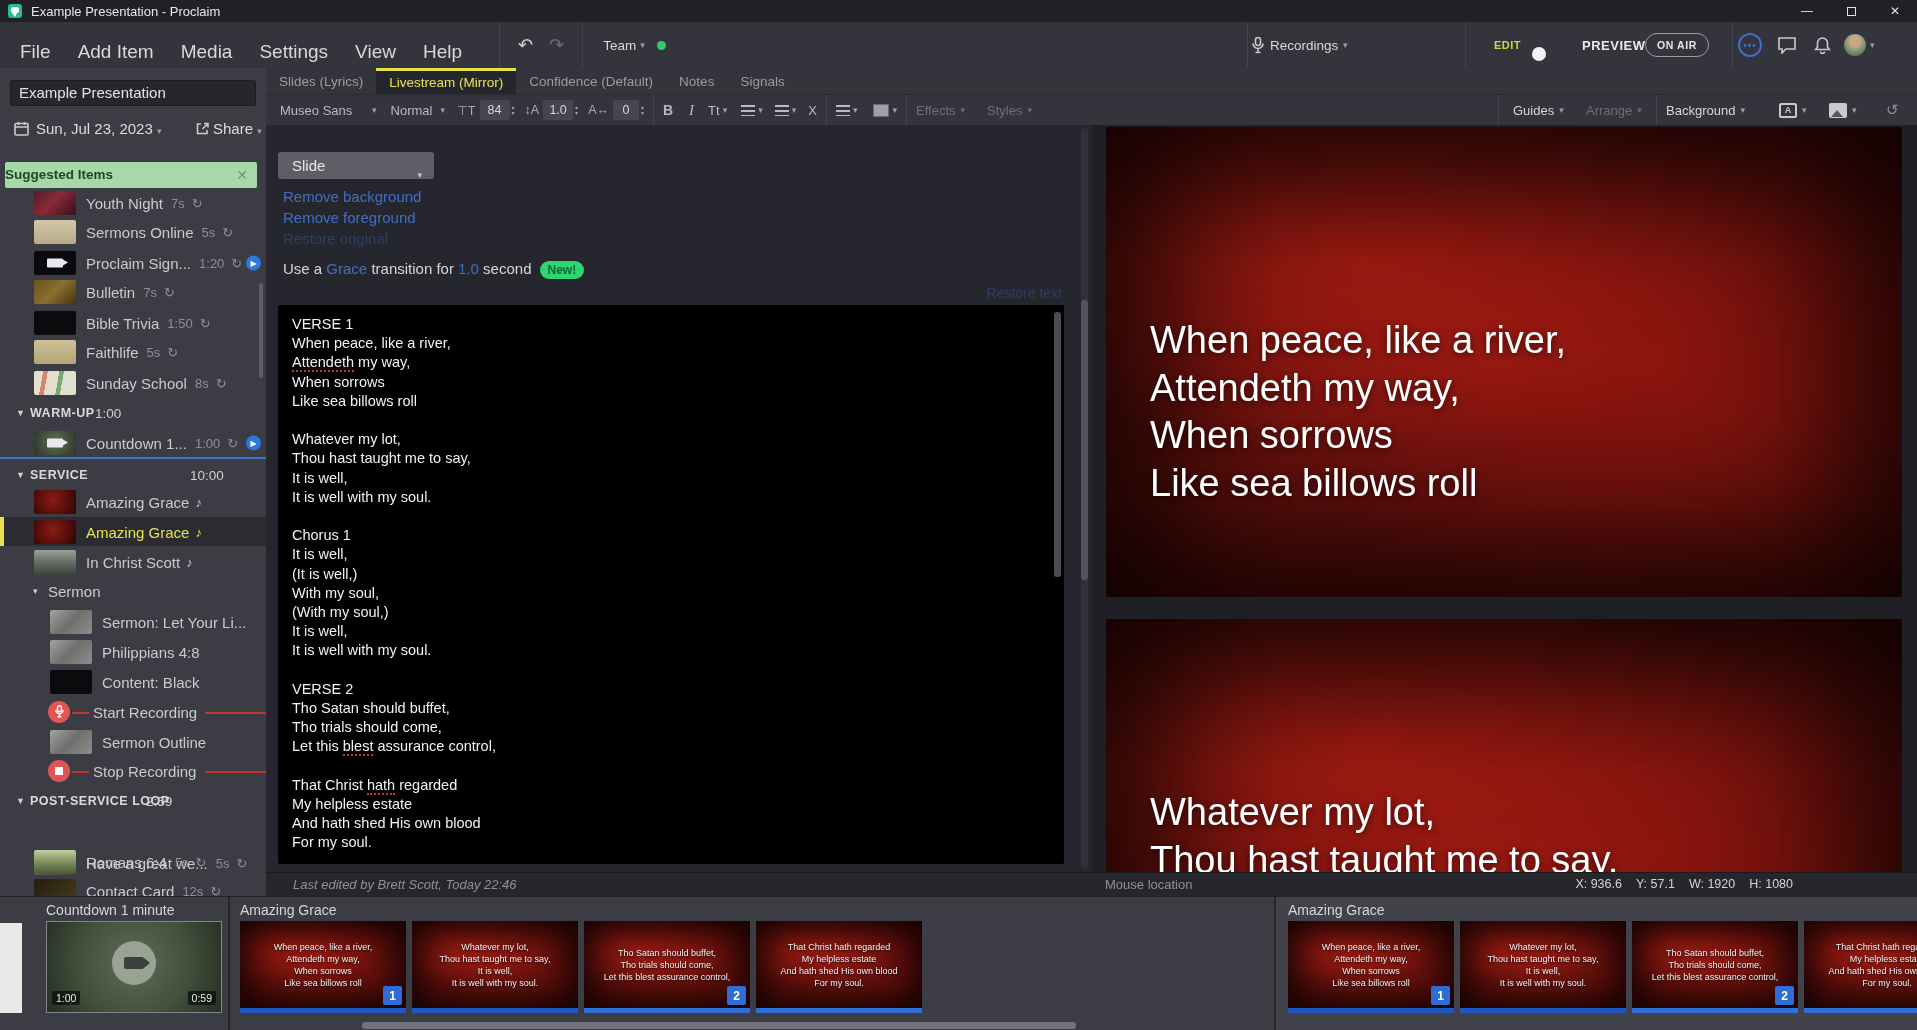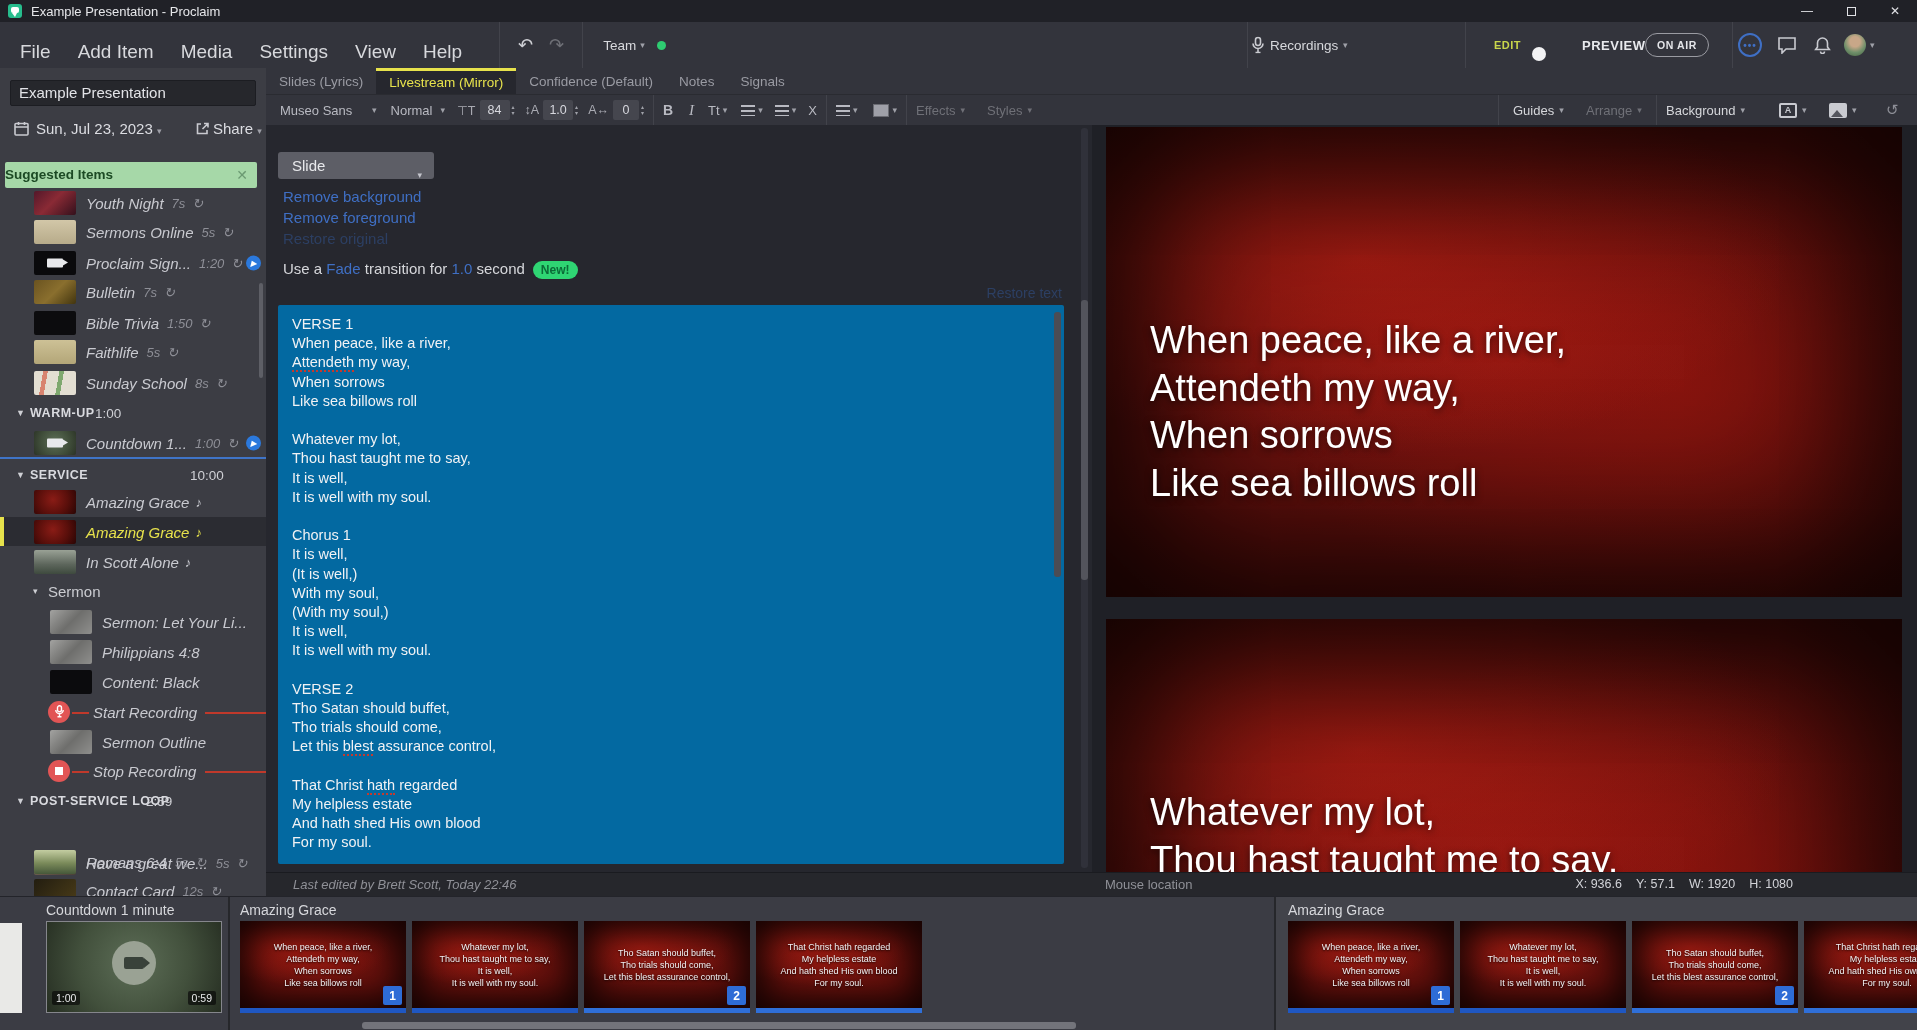--- a/index.html
+++ b/index.html
@@ -41,21 +41,21 @@
 
   
   .sidebar { position:absolute; left:0; top:68px; width:266px; height:828px; background:#3c3d44; overflow:hidden; }
   .name-input { position:absolute; left:10px; top:12px; width:246px; height:26px; background:#26272c; border:1px solid #1c1d22; border-radius:2px; color:#e2e3e7; font-size:15px; line-height:24px; padding-left:8px; }
   .daterow { position:absolute; left:0; top:50px; width:266px; height:24px; }
   .datelbl { position:absolute; left:36px; top:2px; font-size:15px; color:#dcdde2; }
   .sharelbl { position:absolute; left:213px; top:2px; font-size:15px; color:#dcdde2; }
   .banner { position:absolute; left:5px; top:94px; width:252px; height:26px; background:#a6d8a8; border-radius:2px; }
   .banner-txt { font-size:13.5px; font-weight:bold; color:#1c4a24; line-height:26px; }
   .banner-x { position:absolute; right:9px; top:0; line-height:26px; color:#6b9a72; font-size:14px; }
-  .srow { position:absolute; left:0; width:315px; height:29px;font-style:italic; }
+  .srow { position:absolute; left:0; width:315px; height:29px; }
   .srow-in { position:absolute; left:86px; top:50%; transform:translateY(-50%); white-space:nowrap; display:flex; align-items:center; }
   .srow-in.deep { left:102px; }
   .srow-in.rec { left:93px; }
   .slabel { font-size:15px; color:#c9cad0; }
   .sdur { font-size:13px; color:#8e8f97; margin-left:8px; }
   .loop { font-size:13px; color:#8e8f97; margin-left:7px; }
   .note { font-size:13px; color:#c9cad0; margin-left:6px; }
   .sth { position:absolute; left:34px; top:50%; transform:translateY(-50%); width:42px; height:24px; border-radius:2px; }
   .sth.deep { left:50px; }
   .playbtn { position:absolute; left:246px; top:50%; transform:translateY(-50%); width:15px; height:15px; border-radius:50%; background:#2b79dd; color:#fff; font-size:8px; display:flex; align-items:center; justify-content:center; }
@@ -120,21 +120,21 @@
   
   .editor-panel { position:absolute; left:266px; top:125px; width:826px; height:747px; background:#26272e; }
   .slide-dd { position:absolute; left:12px; top:27px; width:156px; height:27px; background:#5d5e66; border-radius:3px; color:#e8e9ec; font-size:15px; line-height:27px; padding-left:14px; }
   .slide-dd .caret { position:absolute; right:12px; top:10px; color:#c4c5cc; }
   .edlink { position:absolute; left:17px; font-size:15px; color:#3f6fc4; }
   .edlink.disabled { color:#2c3f63; }
   .transrow { position:absolute; left:17px; top:135px; font-size:15px; color:#d6d7db; white-space:nowrap; }
   .bluetxt { color:#3f6fc4; }
   .newbadge { display:inline-block; background:#2fd573; color:#0b6b37; font-size:12px; font-weight:bold; border-radius:10px; padding:2px 8px; margin-left:8px; }
   .restoretext { position:absolute; right:30px; top:160px; font-size:14px; color:#2c3f63; }
-  .editbox { position:absolute; left:12px; top:180px; width:786px; height:559px; background:#0369a1; border-radius:2px; padding:10px 14px; color:#f1f2f4; font-size:14.5px; line-height:19.2px; }
+  .editbox { position:absolute; left:12px; top:180px; width:786px; height:559px; background:#000000; border-radius:2px; padding:10px 14px; color:#f1f2f4; font-size:14.5px; line-height:19.2px; }
   .edblock { white-space:pre-line; }
   .ln-blank { min-height:19.2px; }
   .sq { border-bottom:2px dotted #c43a2e; }
   .inner-scroll { position:absolute; right:3px; top:7px; width:7px; height:265px; background:#4b4c54; border-radius:3px; }
   .panel-scroll-track { position:absolute; right:4px; top:3px; width:7px; height:740px; background:#30313a; border-radius:3px; }
   .panel-scroll-thumb { position:absolute; right:4px; top:175px; width:7px; height:280px; background:#53545c; border-radius:3px; }
 
   
   .preview-panel { position:absolute; left:1092px; top:125px; width:825px; height:747px; background:#1f2026; overflow:hidden; }
   .pslide { position:absolute; left:14px; width:796px; height:470px; overflow:hidden;
@@ -345,21 +345,21 @@
       <span class="selbar"></span>
       <span class="sth th-red"></span>
       <span class="srow-in">
           <span class="slabel">Amazing Grace</span>
           <span class="note">♪</span>
         </span>
     </div>
     <div class="srow" style="top:479px;">
       <span class="sth th-mtn"></span>
       <span class="srow-in">
-          <span class="slabel">In Scott Alone</span>
+          <span class="slabel">In Christ Scott</span>
           <span class="note">♪</span>
         </span>
     </div>
     <div class="shead subhead" style="top:510px;">
       <span class="car">▾</span>
       <span class="hlbl">Sermon</span>
     </div>
     <div class="srow" style="top:539px;">
       <span class="sth deep th-blur"></span>
       <span class="srow-in deep">
@@ -529,21 +529,21 @@
     <div class="tb-right-item" style="left:1620px;">
         <span class="uicon" style="margin:0;font-size:15px;color:#8d8e96;">↺</span>
       </div>
   </div>
 
   <div class="editor-panel">
     <div class="slide-dd"><span>Slide</span><span class="caret">▾</span></div>
     <a class="edlink" style="top:63px;">Remove background</a>
     <a class="edlink" style="top:84px;">Remove foreground</a>
     <a class="edlink disabled" style="top:105px;">Restore original</a>
-    <div class="transrow"><span>Use a </span><span class="bluetxt">Fade</span><span> transition for </span><span class="bluetxt">1.0</span><span> second</span><span class="newbadge">New!</span></div>
+    <div class="transrow"><span>Use a </span><span class="bluetxt">Grace</span><span> transition for </span><span class="bluetxt">1.0</span><span> second</span><span class="newbadge">New!</span></div>
     <a class="restoretext">Restore text</a>
     <div class="editbox">
       <div class="edblock">VERSE 1
 When peace, like a river,</div>
       <div><span class="sq">Attendeth</span><span> my way,</span></div>
       <div class="edblock">When sorrows
 Like sea billows roll
 
 Whatever my lot,
 Thou hast taught me to say,

